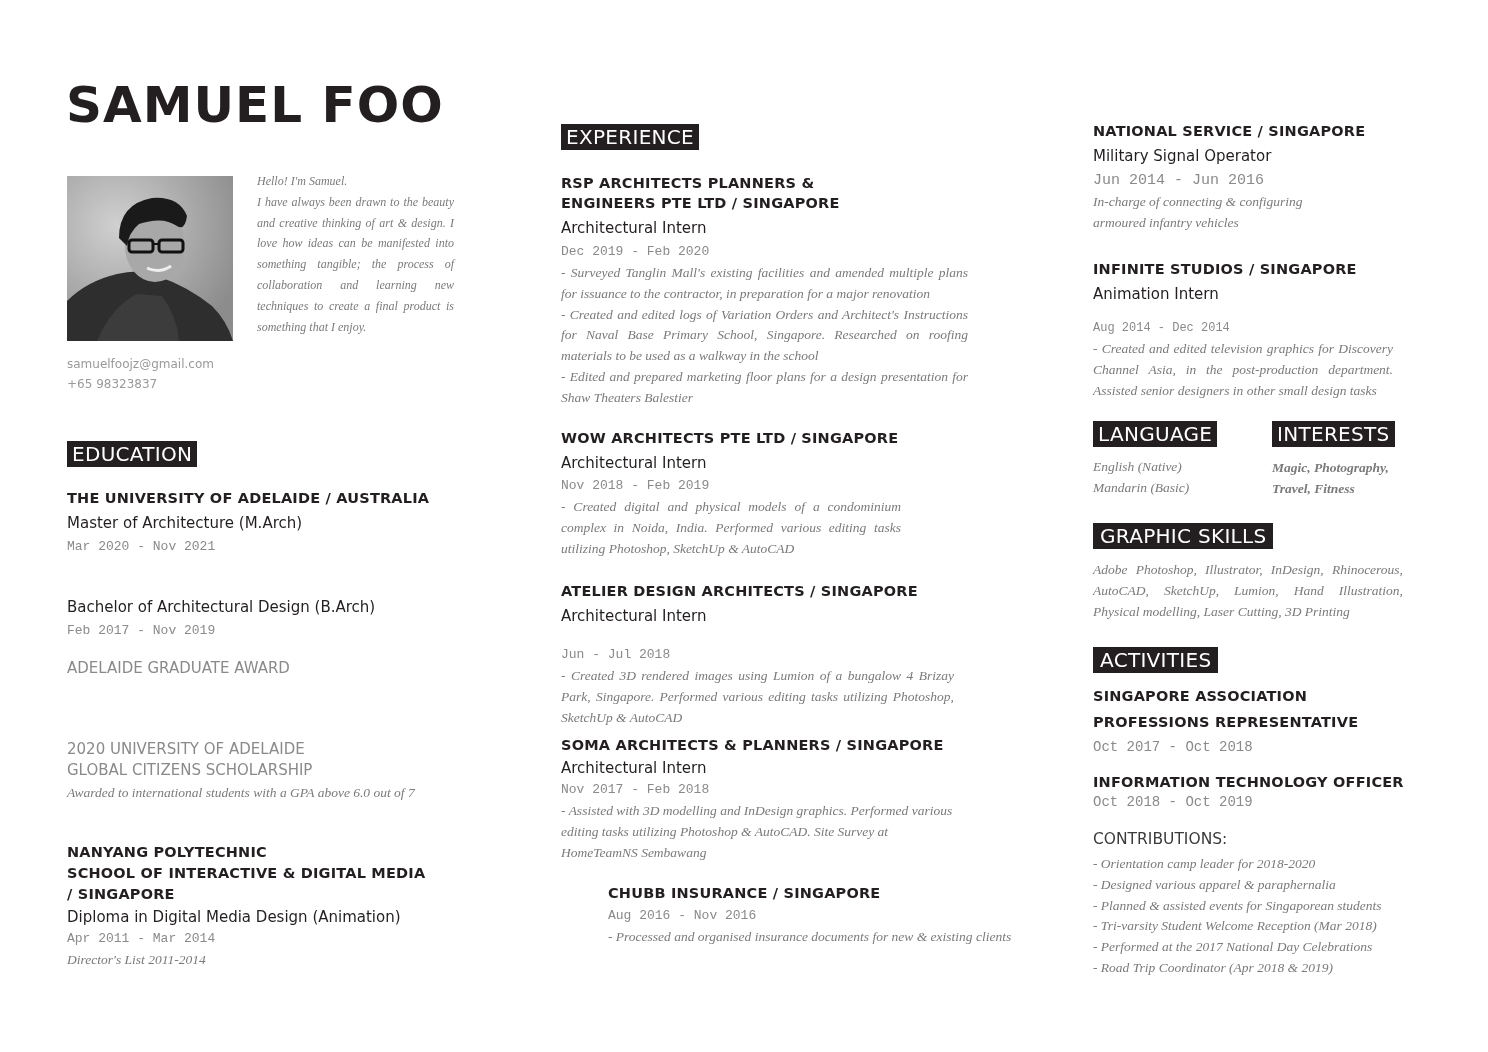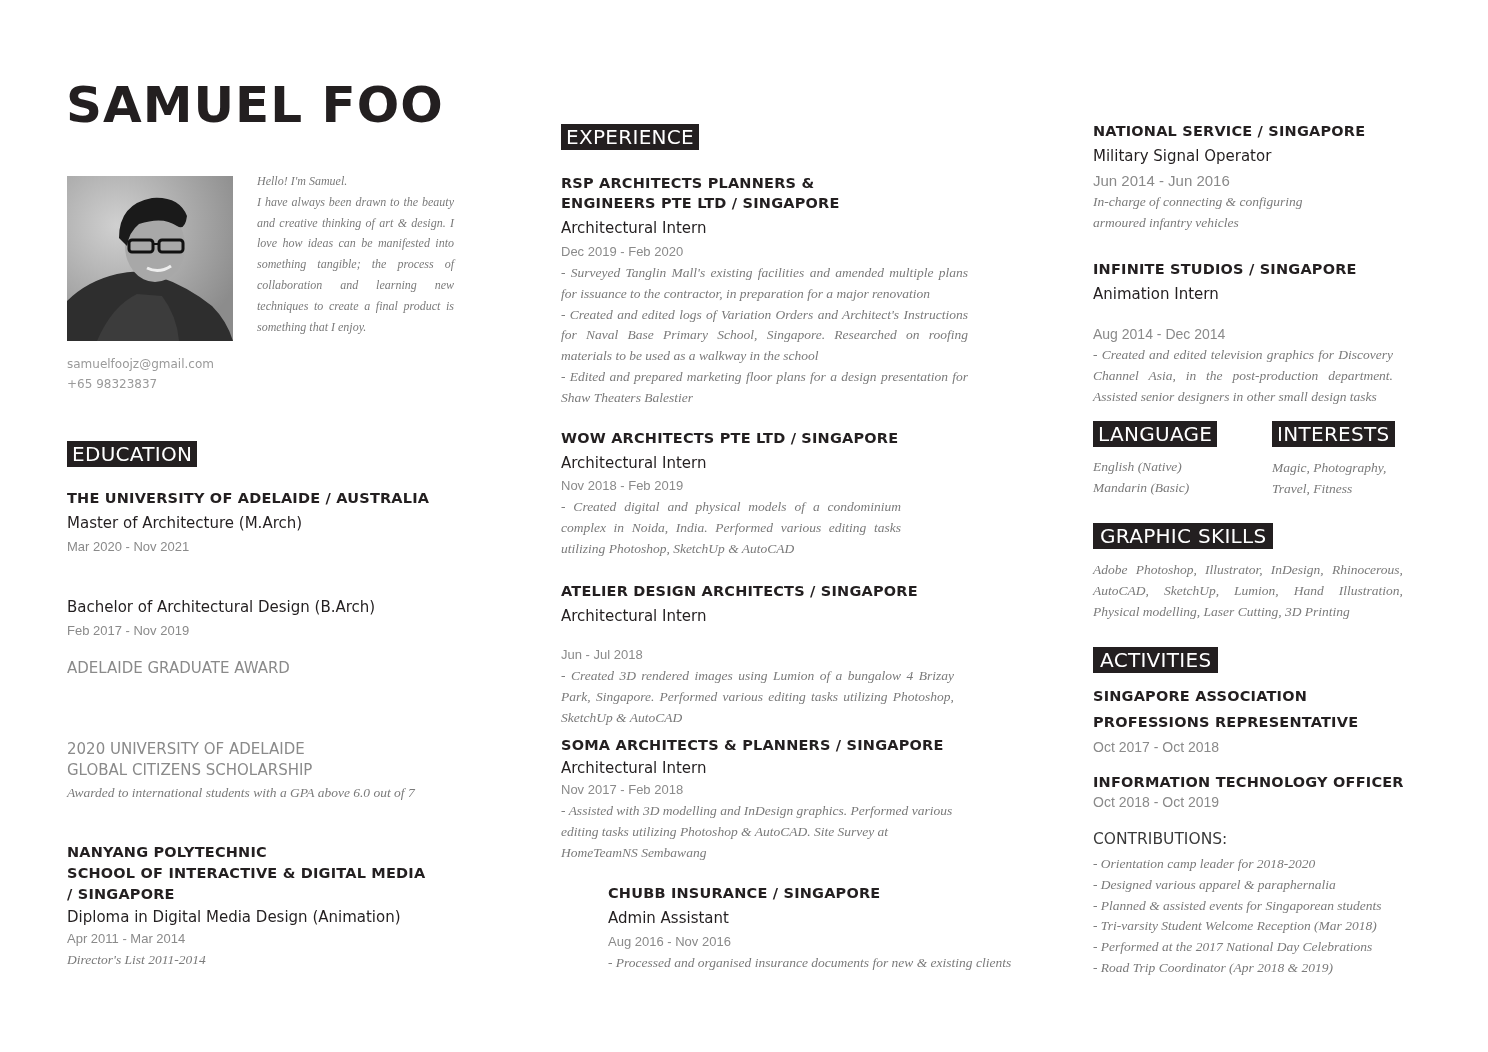--- a/index.html
+++ b/index.html
@@ -7,21 +7,21 @@
   body { position: relative; font-family: "Liberation Sans", "DejaVu Sans", sans-serif; color: #231f20; }
   .abs { position: absolute; }
   .name { font-family: "DejaVu Sans", sans-serif; font-weight: bold; font-size: 50px; letter-spacing: 1px; color: #231f20; line-height: 1; }
   .photo { background: radial-gradient(ellipse at 55% 40%, #c8c8c8 0%, #9a9a9a 55%, #6a6a6a 100%); overflow: hidden; }
   .serif-i { font-family: "Liberation Serif", "DejaVu Serif", serif; font-style: italic; color: #7a7a7a; }
   .about { font-size: 12px; line-height: 20.8px; text-align: justify; text-align-last: left; }
   .contact { font-family: "DejaVu Sans", sans-serif; font-size: 12px; color: #9a9a9a; line-height: 20px; }
   .sechead { background: #231f20; color: #ffffff; font-family: "DejaVu Sans", sans-serif; font-size: 20px; line-height: 26px; padding: 0 5px; letter-spacing: 0.3px; display: inline-block; }
   .org { font-family: "DejaVu Sans", sans-serif; font-weight: bold; font-size: 14.5px; color: #231f20; line-height: 20px; letter-spacing: 0.2px; }
   .role { font-family: "DejaVu Sans", sans-serif; font-size: 15px; color: #231f20; line-height: 22px; }
-  .date { font-family: Liberation Sans, sans-serif; font-size: 13px; color: #8a8a8a; line-height: 22px; }
+  .date { font-family: Liberation Mono, monospace; font-size: 13px; color: #8a8a8a; line-height: 22px; }
   .award { font-family: "DejaVu Sans", sans-serif; font-size: 15px; color: #8a8a8a; line-height: 21px; }
   .desc { font-size: 13.5px; line-height: 20.8px; text-align: justify; }
   .desc.left { text-align: left; }
   .plain-head { font-family: "DejaVu Sans", sans-serif; font-size: 15.5px; color: #3a3a3a; line-height: 22px; text-align: right; }
   .line { display: block; }
   svg { display: block; }
 </style>
 </head>
 <body>
 
@@ -118,48 +118,47 @@
 
 <div class="abs" style="left:561px; top:735px; width:393px;">
   <div class="org" style="white-space:nowrap;">SOMA ARCHITECTS &amp; PLANNERS / SINGAPORE</div>
   <div class="role" style="margin-top:2px;">Architectural Intern</div>
   <div class="date">Nov 2017 - Feb 2018</div>
   <div class="serif-i desc left">- Assisted with 3D modelling and InDesign graphics. Performed various editing tasks utilizing Photoshop &amp; AutoCAD. Site Survey at HomeTeamNS Sembawang</div>
 </div>
 
 <div class="abs" style="left:561px; top:883px; width:430px;margin-left:47px;">
   <div class="org">CHUBB INSURANCE / SINGAPORE</div>
-  <div class="role" style="margin-top:4px;">Admin Assistant</div>
   <div class="date" style="margin-top:2px;">Aug 2016 - Nov 2016</div>
   <div class="serif-i desc left" style="white-space:nowrap;">- Processed and organised insurance documents for new &amp; existing clients</div>
 </div>
 
 <div class="abs" style="left:1093px; top:121px; width:320px;">
   <div class="org">NATIONAL SERVICE / SINGAPORE</div>
   <div class="role" style="margin-top:4px;">Military Signal Operator</div>
   <div class="date" style="margin-top:3px; font-size:15px;">Jun 2014 - Jun 2016</div>
   <div class="serif-i desc left">In-charge of connecting &amp; configuring</div>
   <div class="serif-i desc left">armoured infantry vehicles</div>
 </div>
 
 <div class="abs" style="left:1093px; top:259px; width:300px;">
   <div class="org">INFINITE STUDIOS / SINGAPORE</div>
   <div class="role" style="margin-top:4px;">Animation Intern</div>
-  <div class="date" style="margin-top:18px; font-size:14px;">Aug 2014 - Dec 2014</div>
+  <div class="date" style="margin-top:12px; font-size:12px;">Aug 2014 - Dec 2014</div>
   <div class="serif-i desc">- Created and edited television graphics for Discovery Channel Asia, in the post-production department. Assisted senior designers in other small design tasks</div>
 </div>
 
 <div class="abs sechead" style="left:1093px; top:421px;">LANGUAGE</div>
 <div class="abs serif-i desc left" style="left:1093px; top:457px; width:160px;">
   <div>English (Native)</div>
   <div>Mandarin (Basic)</div>
 </div>
 
 <div class="abs sechead" style="left:1272px; top:421px;">INTERESTS</div>
-<div class="abs serif-i desc left" style="left:1272px; top:458px; width:160px;">
+<div class="abs serif-i desc left" style="left:1272px; top:458px; width:160px;font-weight:bold;">
   <div>Magic, Photography,</div>
   <div>Travel, Fitness</div>
 </div>
 
 <div class="abs sechead" style="left:1093px; top:523px; padding:0 7px;">GRAPHIC SKILLS</div>
 <div class="abs serif-i desc" style="left:1093px; top:560px; width:310px;">Adobe Photoshop, Illustrator, InDesign, Rhinocerous, AutoCAD, SketchUp, Lumion, Hand Illustration, Physical modelling, Laser Cutting, 3D Printing</div>
 
 <div class="abs sechead" style="left:1093px; top:647px; padding:0 7px;">ACTIVITIES</div>
 
 <div class="abs" style="left:1093px; top:683px; width:340px;">

